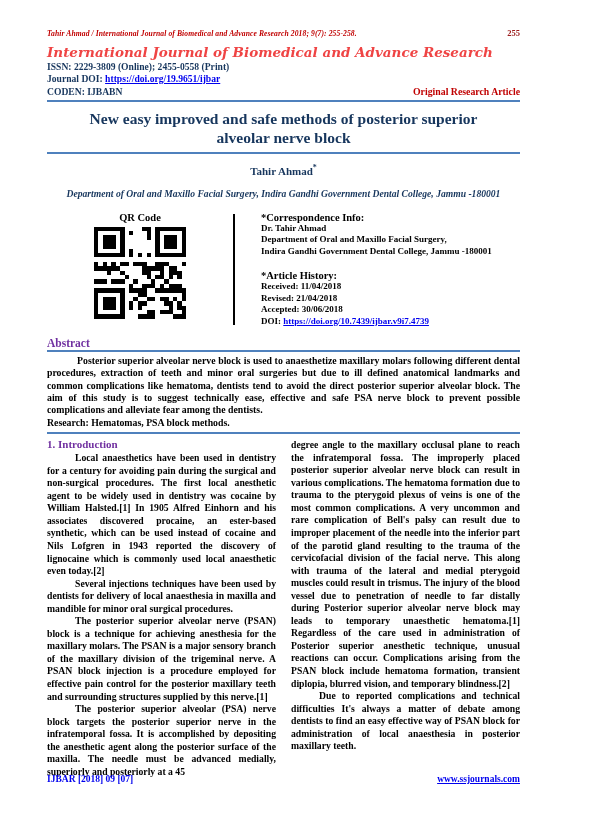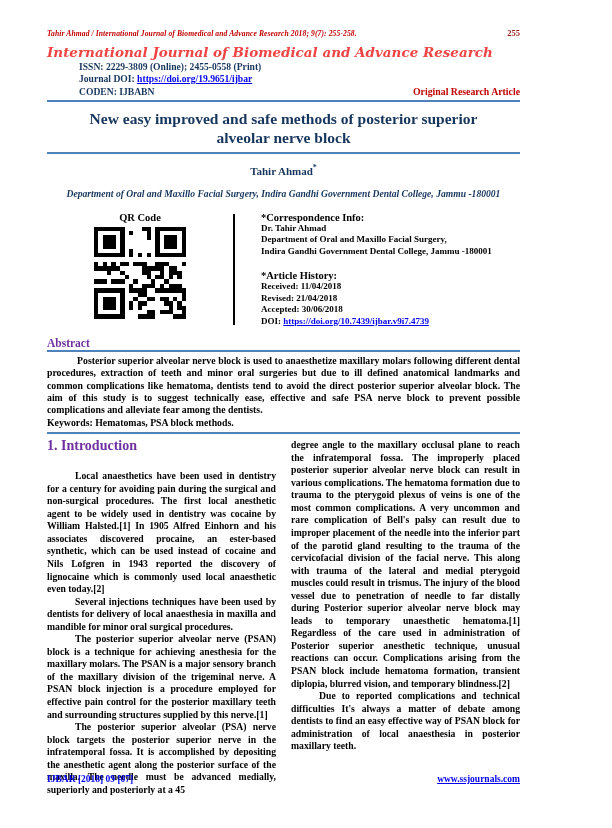--- a/index.html
+++ b/index.html
@@ -22,21 +22,21 @@
     font-size: 7.6px; font-style: italic; font-weight: 700; color: #c00000;
     letter-spacing: 0.1px;
   }
   .page-number { font-size: 8.5px; font-weight: 700; color: #9b1c1c; }
   .journal-title {
     margin-top: 6px;
     font-size: 13.5px; font-weight: 700; font-style: italic; color: #ef4444;
     font-family: "DejaVu Serif", serif;
   }
   .issn-line, .jdoi-line, .coden-text {
-    font-size: 9.6px; font-weight: 700; color: #17365d; margin-top: 1px; margin-left: 32px;
+    font-size: 9.6px; font-weight: 700; color: #17365d; margin-top: 1px;
   }
   .coden-row { display: flex; justify-content: space-between; align-items: baseline; margin-top: 1px; }
   .article-type { font-size: 9.8px; font-weight: 700; color: #c00000; }
   a.blue-link { color: #0000ee; text-decoration: underline; font-weight: 700; }
   .rule { border: none; border-top: 2px solid #4f81bd; margin-top: 3px; }
   
   .article-title {
     margin: 7px auto 0 auto; width: 86%;
     text-align: center;
     font-size: 15.5px; font-weight: 700; color: #17365d;
@@ -75,21 +75,21 @@
     margin-top: 3px;
     font-size: 9.8px; line-height: 12.2px;
     text-align: justify; text-indent: 30px; font-weight: 600;
   }
   .keywords-line { font-size: 9.8px; margin-top: 1px; font-weight: 600; }
   .keywords-line b { font-weight: 700; }
   .keywords-rule { border: none; border-top: 2px solid #4f81bd; margin-top: 4px; }
   
   .columns { display: flex; gap: 15px; margin-top: 2px; }
   .col { width: 50%; }
-  .intro-heading { font-size: 14px; font-weight: 700; color: #7030a0; margin-top: 2px; margin-bottom: 16px; font-family: Liberation Serif, serif; }
+  .intro-heading { font-size: 11px; font-weight: 700; color: #7030a0; margin-top: 2px; margin-bottom: 2px; font-family: Liberation Serif, serif; }
   .body-para {
     font-size: 9.7px; line-height: 12.55px;
     text-align: justify; text-indent: 28px; font-weight: 600;
   }
   .body-para.no-indent { text-indent: 0; }
   .col-right { padding-top: 3px; }
   
   .footer {
     position: absolute; left: 47px; right: 47px; bottom: 44px;
     display: flex; justify-content: space-between; align-items: baseline;
@@ -579,21 +579,21 @@
       <div class="hist-line">Received: 11/04/2018</div>
       <div class="hist-line">Revised: 21/04/2018</div>
       <div class="hist-line">Accepted: 30/06/2018</div>
       <div class="hist-line"><span>DOI: </span><a class="blue-link" href="#">https://doi.org/10.7439/ijbar.v9i7.4739</a></div>
     </div>
   </div>
 
   <div class="section-heading">Abstract</div>
   <hr class="abstract-rule">
   <div class="abstract-text">Posterior superior alveolar nerve block is used to anaesthetize maxillary molars following different dental procedures, extraction of teeth and minor oral surgeries but due to ill defined anatomical landmarks and common complications like hematoma, dentists tend to avoid the direct posterior superior alveolar block. The aim of this study is to suggest technically ease, effective and safe PSA nerve block to prevent possible complications and alleviate fear among the dentists.</div>
-  <div class="keywords-line"><b>Keywords:</b><span> Hematomas, PSA block methods.</span></div>
+  <div class="keywords-line"><b>Research:</b><span> Hematomas, PSA block methods.</span></div>
   <hr class="keywords-rule">
 
   <div class="columns">
     <div class="col col-left">
       <div class="intro-heading">1. Introduction</div>
       <div class="body-para">Local anaesthetics have been used in dentistry for a century for avoiding pain during the surgical and non-surgical procedures. The first local anesthetic agent to be widely used in dentistry was cocaine by William Halsted.[1] In 1905 Alfred Einhorn and his associates discovered procaine, an ester-based synthetic, which can be used instead of cocaine and Nils Lofgren in 1943 reported the discovery of lignocaine which is commonly used local anaesthetic even today.[2]</div>
       <div class="body-para">Several injections techniques have been used by dentists for delivery of local anaesthesia in maxilla and mandible for minor oral surgical procedures.</div>
       <div class="body-para">The posterior superior alveolar nerve (PSAN) block is a technique for achieving anesthesia for the maxillary molars. The PSAN is a major sensory branch of the maxillary division of the trigeminal nerve. A PSAN block injection is a procedure employed for effective pain control for the posterior maxillary teeth and surrounding structures supplied by this nerve.[1]</div>
       <div class="body-para">The posterior superior alveolar (PSA) nerve block targets the posterior superior nerve in the infratemporal fossa. It is accomplished by depositing the anesthetic agent along the posterior surface of the maxilla. The needle must be advanced medially, superiorly and posteriorly at a 45</div>
     </div>

